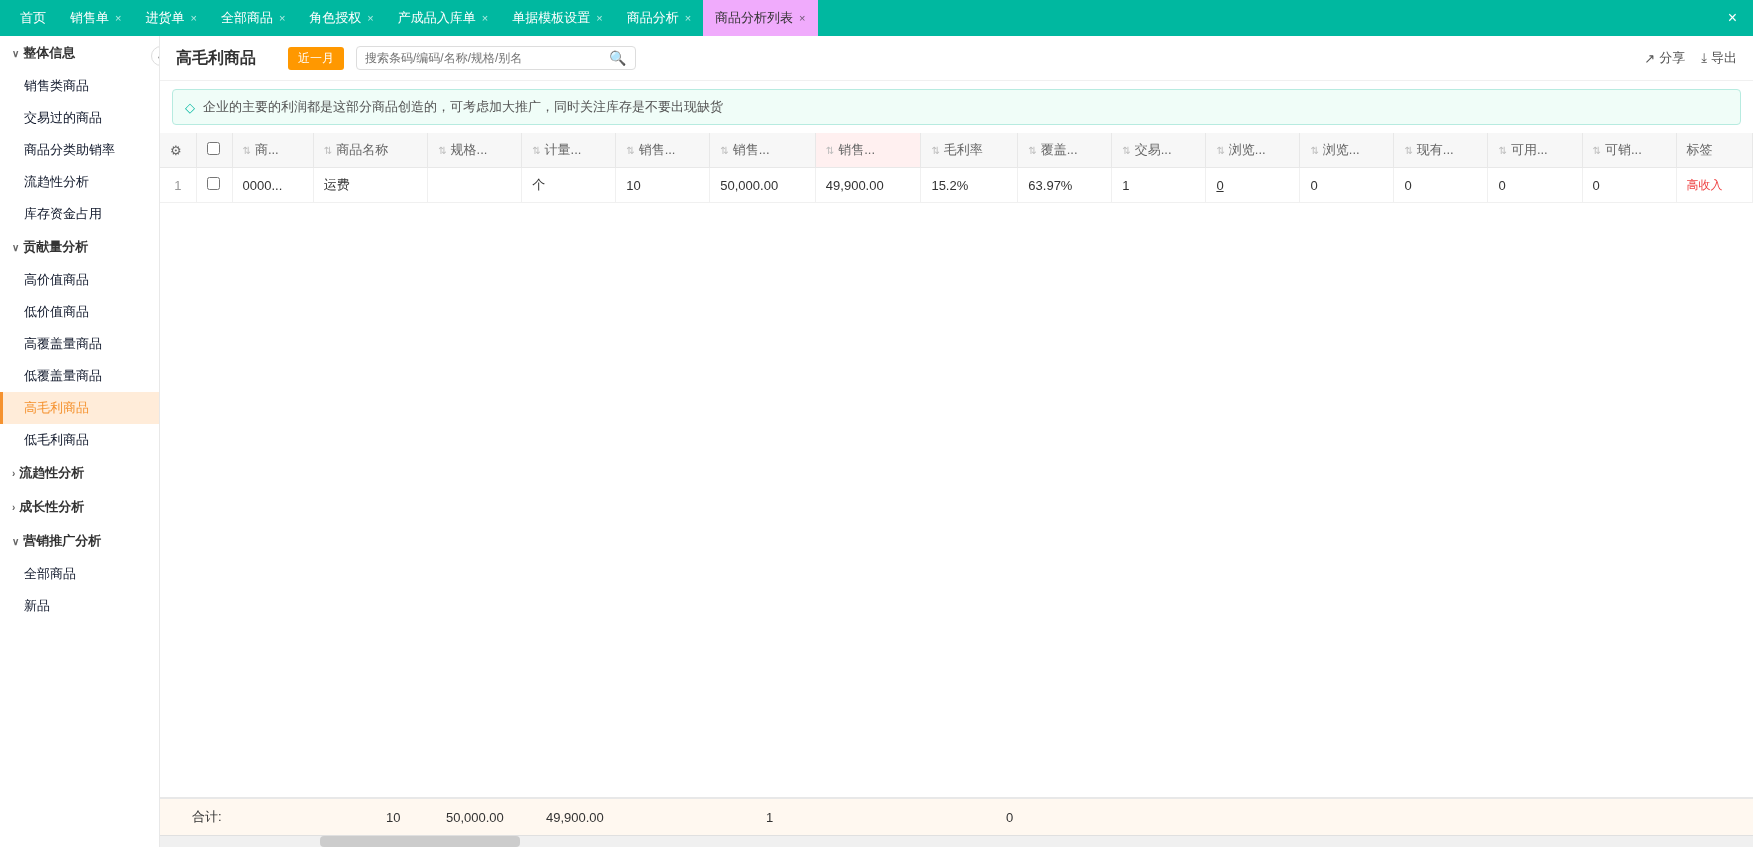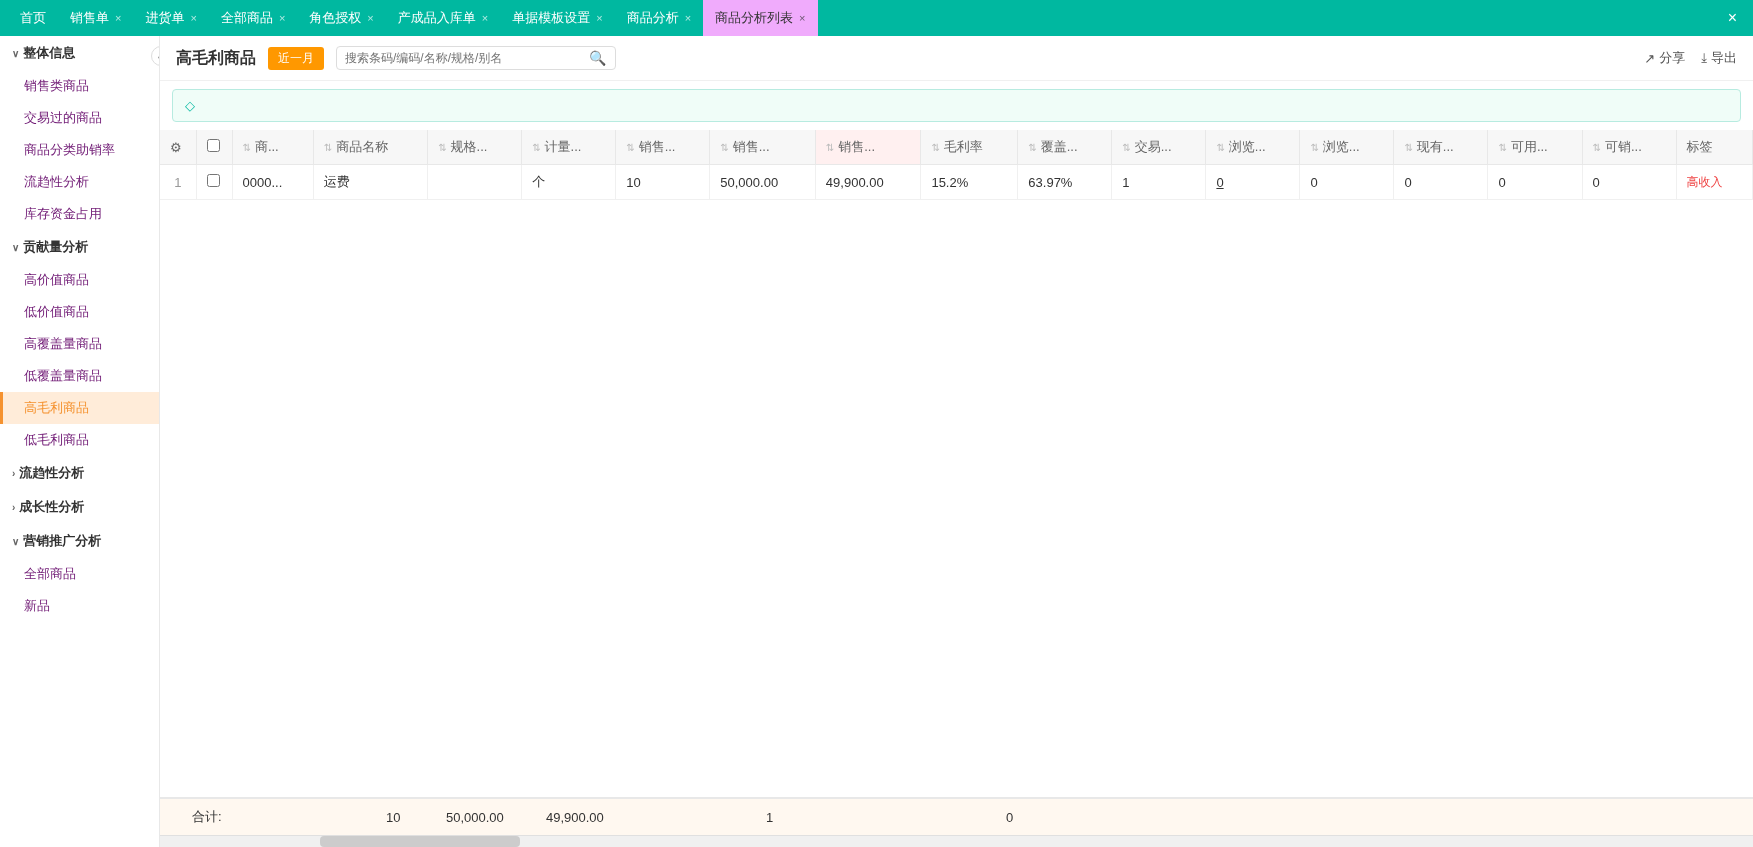--- a/index.html
+++ b/index.html
@@ -81,21 +81,21 @@
       padding: 8px 12px;
       font-size: 12px;
       color: #333;
       font-weight: bold;
       cursor: pointer;
       gap: 4px;
     }
     .sidebar-group-title .arrow { font-size: 10px; color: #666; }
     .sidebar-item {
       padding: 7px 12px 7px 24px;
-      color: #701a75;
+      color: #0f172a;
       cursor: pointer;
       font-size: 12px;
       white-space: nowrap;
     }
     .sidebar-item.active {
       background: #ffecd9;
       color: #f5922f;
       border-left: 3px solid #f5922f;
       padding-left: 21px;
     }
@@ -123,20 +123,21 @@
       color: #333;
     }
     .time-filter-btn {
       background: #ff9800;
       color: #fff;
       border: none;
       border-radius: 3px;
       padding: 3px 10px;
       font-size: 12px;
       cursor: pointer;
+      margin-left: 20px;
     }
     .search-box {
       display: flex;
       align-items: center;
       border: 1px solid #ddd;
       border-radius: 4px;
       padding: 3px 8px;
       gap: 6px;
       flex: 1;
       max-width: 280px;
@@ -393,20 +394,21 @@
         </div>
         <div class="action-btn">
           <span>⤓</span>
           <span>导出</span>
         </div>
       </div>
     </div>
 
     <div class="info-banner">
       <span class="info-icon">◇</span>
+      <span>企业的主要的利润都是这部分商品创造的，可考虑加大推广，同时关注库存是不要出现缺货</span>
     </div>
 
     <div class="table-container">
       <table>
         <thead>
           <tr>
             <th style="width:36px;">⚙</th>
             <th style="width:36px;"><input type="checkbox" style=""></th>
             <th><span class="col-sort">⇅</span><span>商...</span></th>
             <th><span class="col-sort">⇅</span><span>商品名称</span></th>

